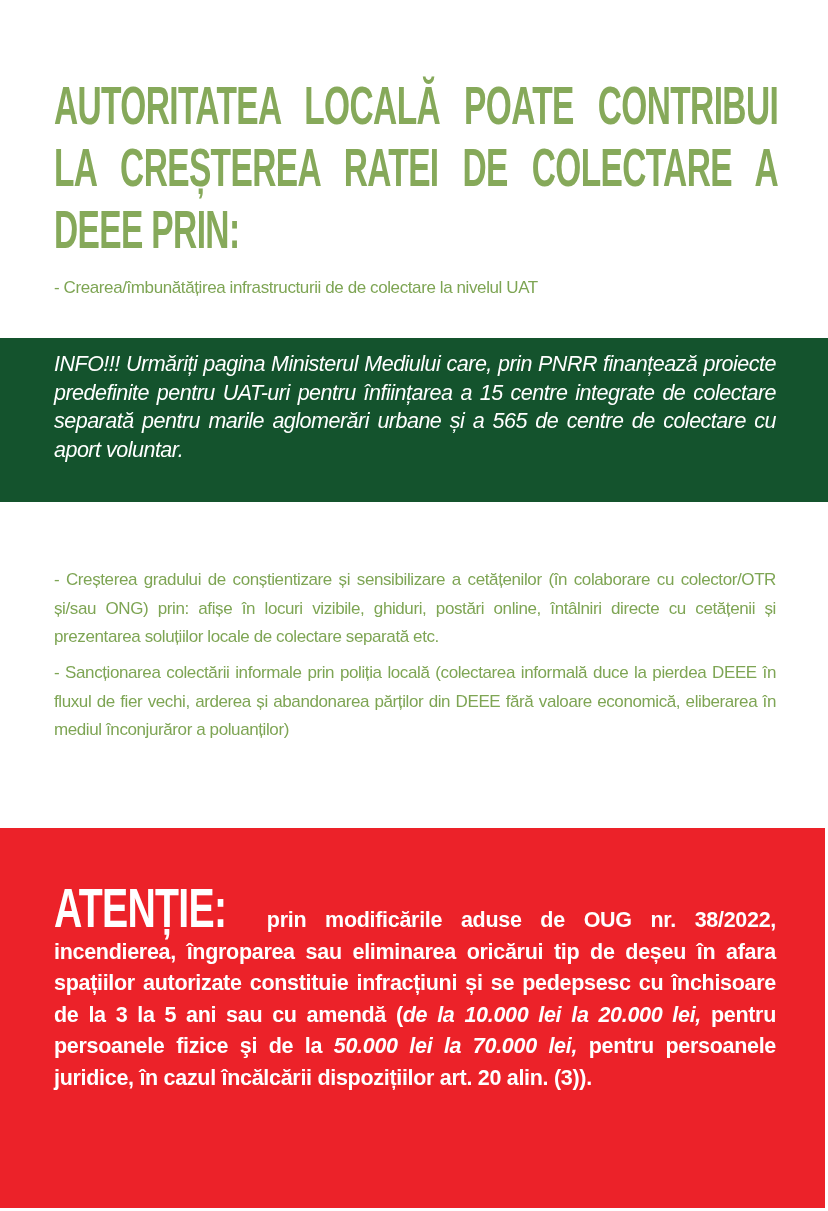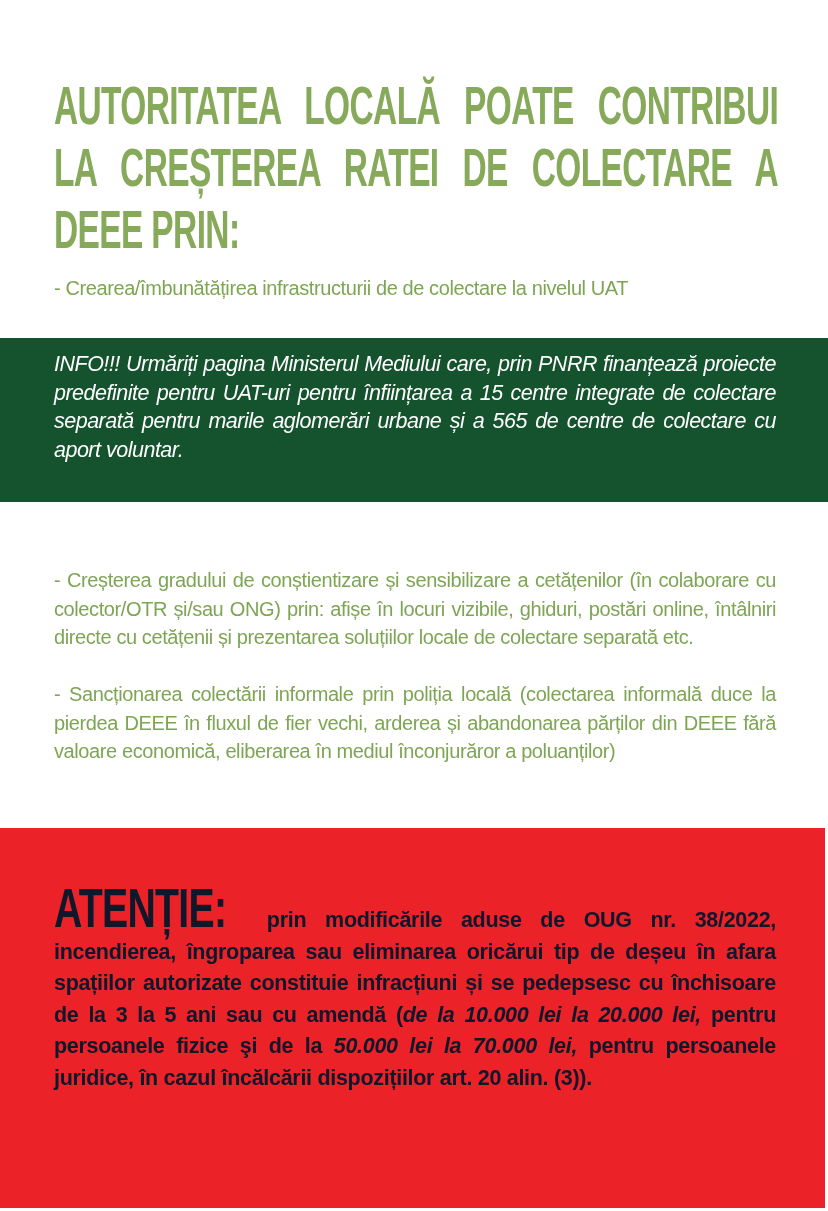--- a/index.html
+++ b/index.html
@@ -33,28 +33,28 @@
       text-align: justify;
       text-align-last: left;
     }
     .para {
       position: absolute;
       left: 54px;
       width: 722px;
       margin: 0;
       color: #7ea554;
       font-family: "Liberation Sans", sans-serif;
-      font-size: 20px;
+      font-size: 17px;
       line-height: 28.5px;
       text-align: justify;
       letter-spacing: -0.4px;
     }
     .p1 { top: 274px; }
     .p2 { top: 518px; margin-top: 48px; }
-    .p3 { top: 680px; }
+    .p3 { top: 659px; }
 
     .info-box {
       position: absolute;
       left: 0;
       top: 338px;
       width: 825px;
       height: 164px;
       background: #14532d;
       padding-left: 36px;
     }
@@ -80,21 +80,21 @@
       width: 825px;
       height: 380px;
       background: #ec2229;
     }
     .alert-text {
       position: absolute;
       left: 54px;
       top: 55px;
       width: 722px;
       margin: 0;
-      color: #0f172a;
+      color: #ffffff;
       font-family: "Liberation Sans", sans-serif;
       font-weight: bold;
       font-size: 21.5px;
       line-height: 31.5px;
       text-align: justify;
       letter-spacing: -0.3px;
     }
     .alert-heading {
       display: inline-block;
       font-size: 56px;

